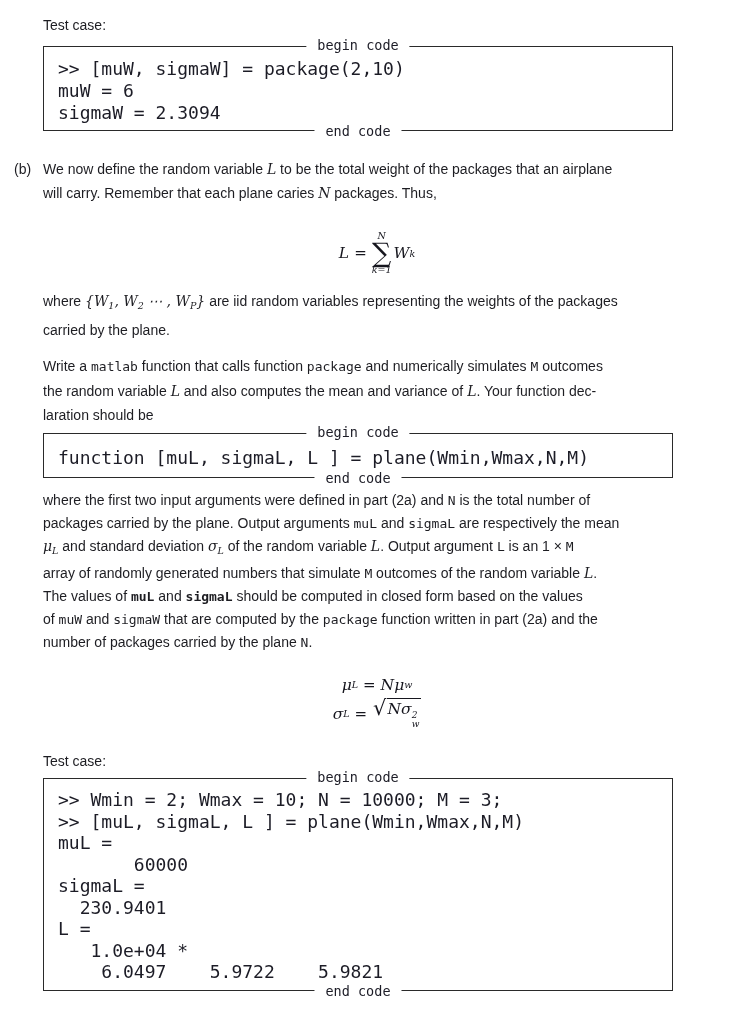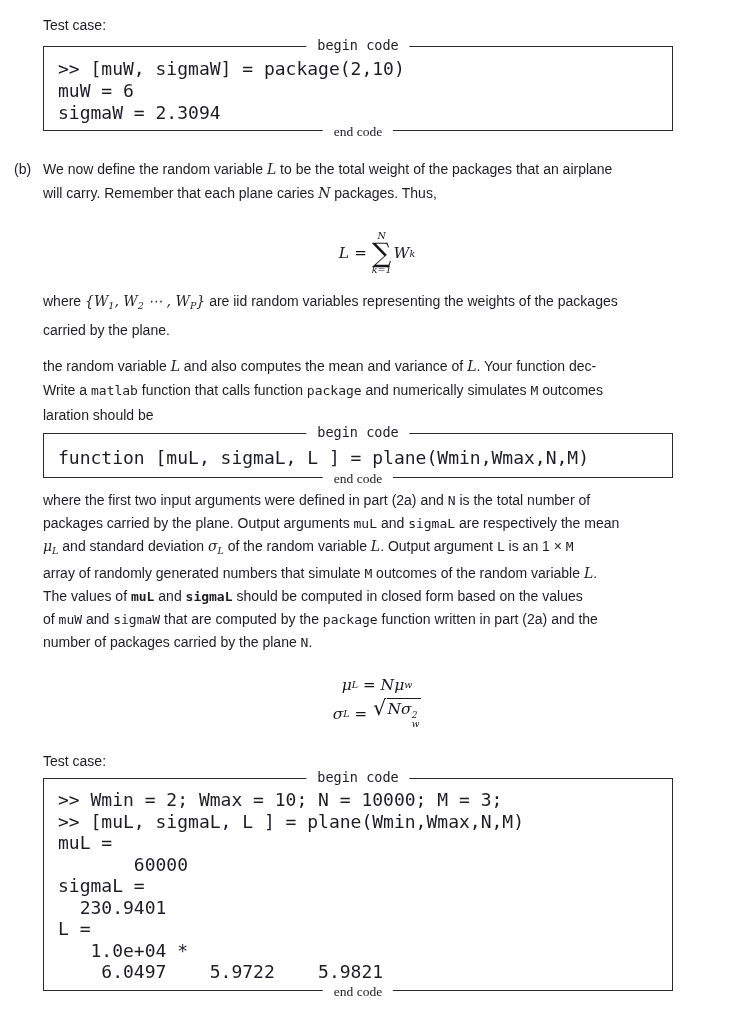--- a/index.html
+++ b/index.html
@@ -46,21 +46,21 @@
     left: 50%;
     background: #ffffff;
     padding: 0 11px;
     font-family: "DejaVu Sans Mono", "Liberation Mono", monospace;
     font-size: 13.5px;
     line-height: 1;
     white-space: nowrap;
     color: #1c1c26;
   }
   .box-label.top    { top: -1.5px;    transform: translate(-50%, -50%); }
-  .box-label.bottom { bottom: -1.5px; transform: translate(-50%, 50%); font-family: Liberation Serif, serif; }
+  .box-label.bottom { bottom: -1.5px; transform: translate(-50%, 50%); }
 
   #box1 { margin-top: 10px; }
   #box2 { margin-top: 6px; }
   #box2 pre { padding-top: 13px; padding-bottom: 8px; }
   #box3 { margin-top: 6px; }
 
   
   .para { margin: 0; }
   .rline {
     line-height: 24px;
@@ -193,22 +193,22 @@
     <span class="mi">W</span>
       <span class="msub">k</span>
   </div>
 
   <div class="para" id="para-where1">
       <div class="rline"><span class="r-b">where </span><span class="r-i">{W</span><span class="r-isub">1</span><span class="r-i">, W</span><span class="r-isub">2</span><span class="r-i"> ⋯ , W</span><span class="r-isub">P</span><span class="r-i">}</span><span class="r-b"> are iid random variables representing the weights of the packages</span></div>
       <div class="rline"><span class="r-b">carried by the plane.</span></div>
     </div>
 
   <div class="para" id="para-write">
+      <div class="rline"><span class="r-b">Write a </span><span class="r-c">matlab</span><span class="r-b"> function that calls function </span><span class="r-c">package</span><span class="r-b"> and numerically simulates </span><span class="r-c">M</span><span class="r-b"> outcomes</span></div>
       <div class="rline"><span class="r-b">the random variable </span><span class="r-i">L</span><span class="r-b"> and also computes the mean and variance of </span><span class="r-i">L</span><span class="r-b">.  Your function dec-</span></div>
-      <div class="rline"><span class="r-b">Write a </span><span class="r-c">matlab</span><span class="r-b"> function that calls function </span><span class="r-c">package</span><span class="r-b"> and numerically simulates </span><span class="r-c">M</span><span class="r-b"> outcomes</span></div>
       <div class="rline"><span class="r-b">laration should be</span></div>
     </div>
 
   <div class="codebox" id="box2">
     <span class="box-label top">begin code</span>
     <pre>function [muL, sigmaL, L ] = plane(Wmin,Wmax,N,M)</pre>
     <span class="box-label bottom">end code</span>
   </div>
 
   <div class="para" id="para-args">

